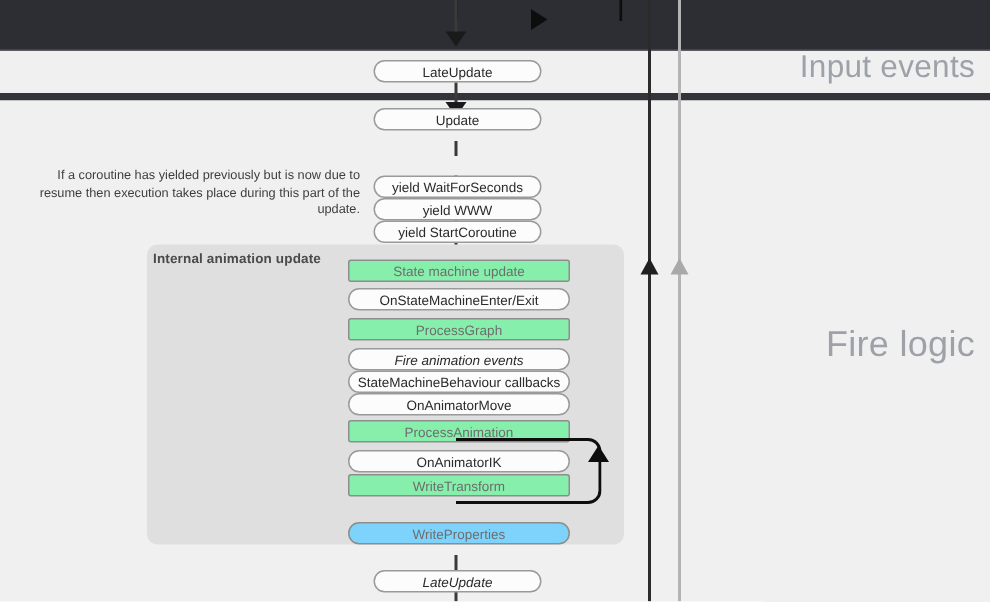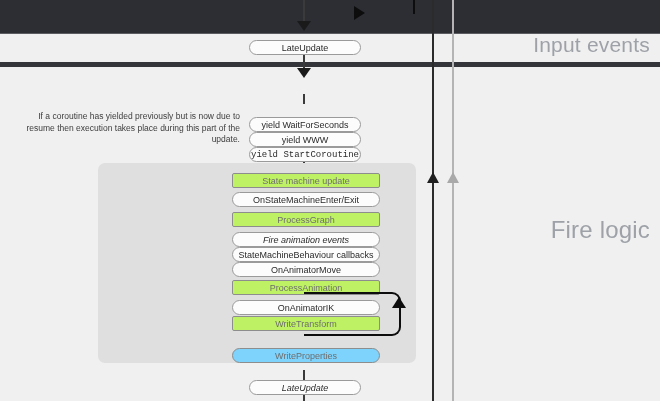--- a/index.html
+++ b/index.html
@@ -139,21 +139,21 @@
     white-space: nowrap;
     height: 15px;
   }
   .node-pill {
     background: #fcfcfc;
     border: 1px solid #9a9a9a;
     border-radius: 9px;
     color: #2a2a2a;
   }
   .node-internal {
-    background: #bef264;
+    background: #86efac;
     border: 1px solid #8d8d8d;
     border-radius: 2px;
     color: #6e6e6e;
   }
   .node-internal-round {
     background: #7dd3fc;
     border: 1px solid #8d8d8d;
     border-radius: 9px;
     color: #6e6e6e;
   }
@@ -231,27 +231,29 @@
   <div class="spine" style="top:227px; height:5px;"></div>
   <div class="spine" style="top:247px; height:3px;"></div>
   <div class="spine" style="top:262px; height:3px;"></div>
   <div class="spine" style="top:280px; height:22px;"></div>
   <div class="spine" style="top:317px; height:38px;"></div>
   <div class="spine" style="top:370px; height:31px;"></div>
 
   <div class="note">If a coroutine has yielded previously but is now due to resume then execution takes place during this part of the update.</div>
 
   <div class="group-box"></div>
+  <div class="group-title">Internal animation update</div>
 
   <div class="node node-pill" style="left:249px; top:40px;  width:112px;">LateUpdate</div>
 
+  <div class="node node-pill" style="left:249px; top:72px;  width:112px;">Update</div>
 
   <div class="node node-pill" style="left:249px; top:117px; width:112px;">yield WaitForSeconds</div>
   <div class="node node-pill" style="left:249px; top:132px; width:112px;">yield WWW</div>
-  <div class="node node-pill" style="left:249px; top:147px; width:112px;font-family:Liberation Mono, monospace;">yield StartCoroutine</div>
+  <div class="node node-pill" style="left:249px; top:147px; width:112px;">yield StartCoroutine</div>
 
   <div class="node node-internal" style="left:232px; top:173px; width:148px;">State machine update</div>
   <div class="node node-pill" style="left:232px; top:192px; width:148px;">OnStateMachineEnter/Exit</div>
   <div class="node node-internal" style="left:232px; top:212px; width:148px;">ProcessGraph</div>
   <div class="node node-pill" style="left:232px; top:232px; width:148px;font-style:italic;">Fire animation events</div>
   <div class="node node-pill" style="left:232px; top:247px; width:148px;">StateMachineBehaviour callbacks</div>
   <div class="node node-pill" style="left:232px; top:262px; width:148px;">OnAnimatorMove</div>
   <div class="node node-internal" style="left:232px; top:280px; width:148px;">ProcessAnimation</div>
 
   <div class="node node-pill" style="left:232px; top:300px; width:148px;">OnAnimatorIK</div>

